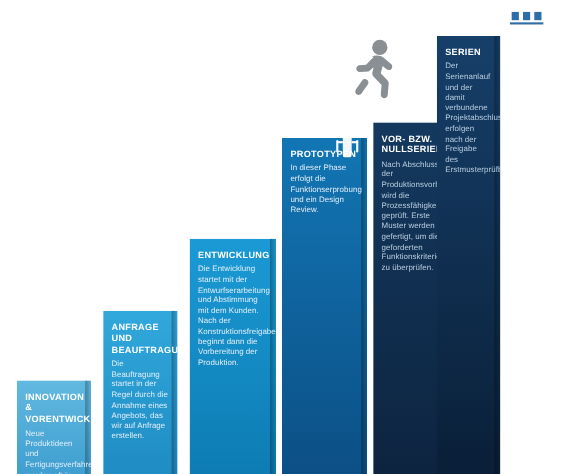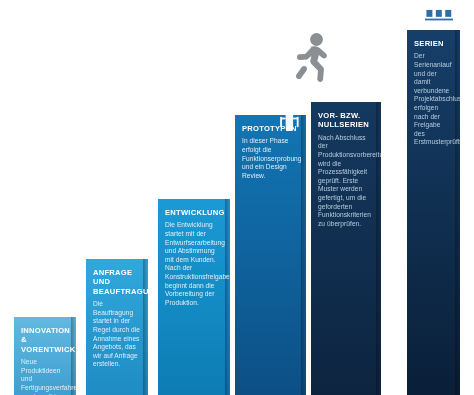--- a/index.html
+++ b/index.html
@@ -163,21 +163,21 @@
   <div class="stair-column" style="left:311px; width:70px; height:293px;">
     <div class="col-body" style="background:linear-gradient(to bottom,#14395f,#0d2440);"></div>
     <div class="col-shadow"></div>
     <div class="col-content" style="top:9px;">
       <p class="col-title">VOR- BZW. NULLSERIEN</p>
       <p class="col-text dark-panel">Nach Abschluss der Produktionsvorbereitung wird die Prozessfähigkeit geprüft. Erste Muster werden gefertigt, um die geforderten Funktionskriterien zu überprüfen.</p>
     </div>
   </div>
   <div class="zeros-icon" style="left:352px; top:55px;">0000</div>
 
-  <div class="stair-column" style="left:407px; width:53px; height:365px;margin-top:36px;">
+  <div class="stair-column" style="left:364px; width:53px; height:365px;margin-top:36px;">
     <div class="col-body" style="background:linear-gradient(to bottom,#163f69,#0a1f38);"></div>
     <div class="col-shadow"></div>
     <div class="col-content" style="top:9px;">
       <p class="col-title">SERIEN</p>
       <p class="col-text dark-panel">Der Serienanlauf und der damit verbundene Projektabschluss erfolgen nach der Freigabe des Erstmusterprüfberichtes.</p>
     </div>
   </div>
   <div class="col-icon" style="left:425px; top:9px; width:28px; height:14px;">
     <svg viewBox="0 0 30 15" width="28" height="14" aria-hidden="true">
       <rect x="1.5" y="1" width="6.4" height="7.4" fill="#2d6da8"></rect>

